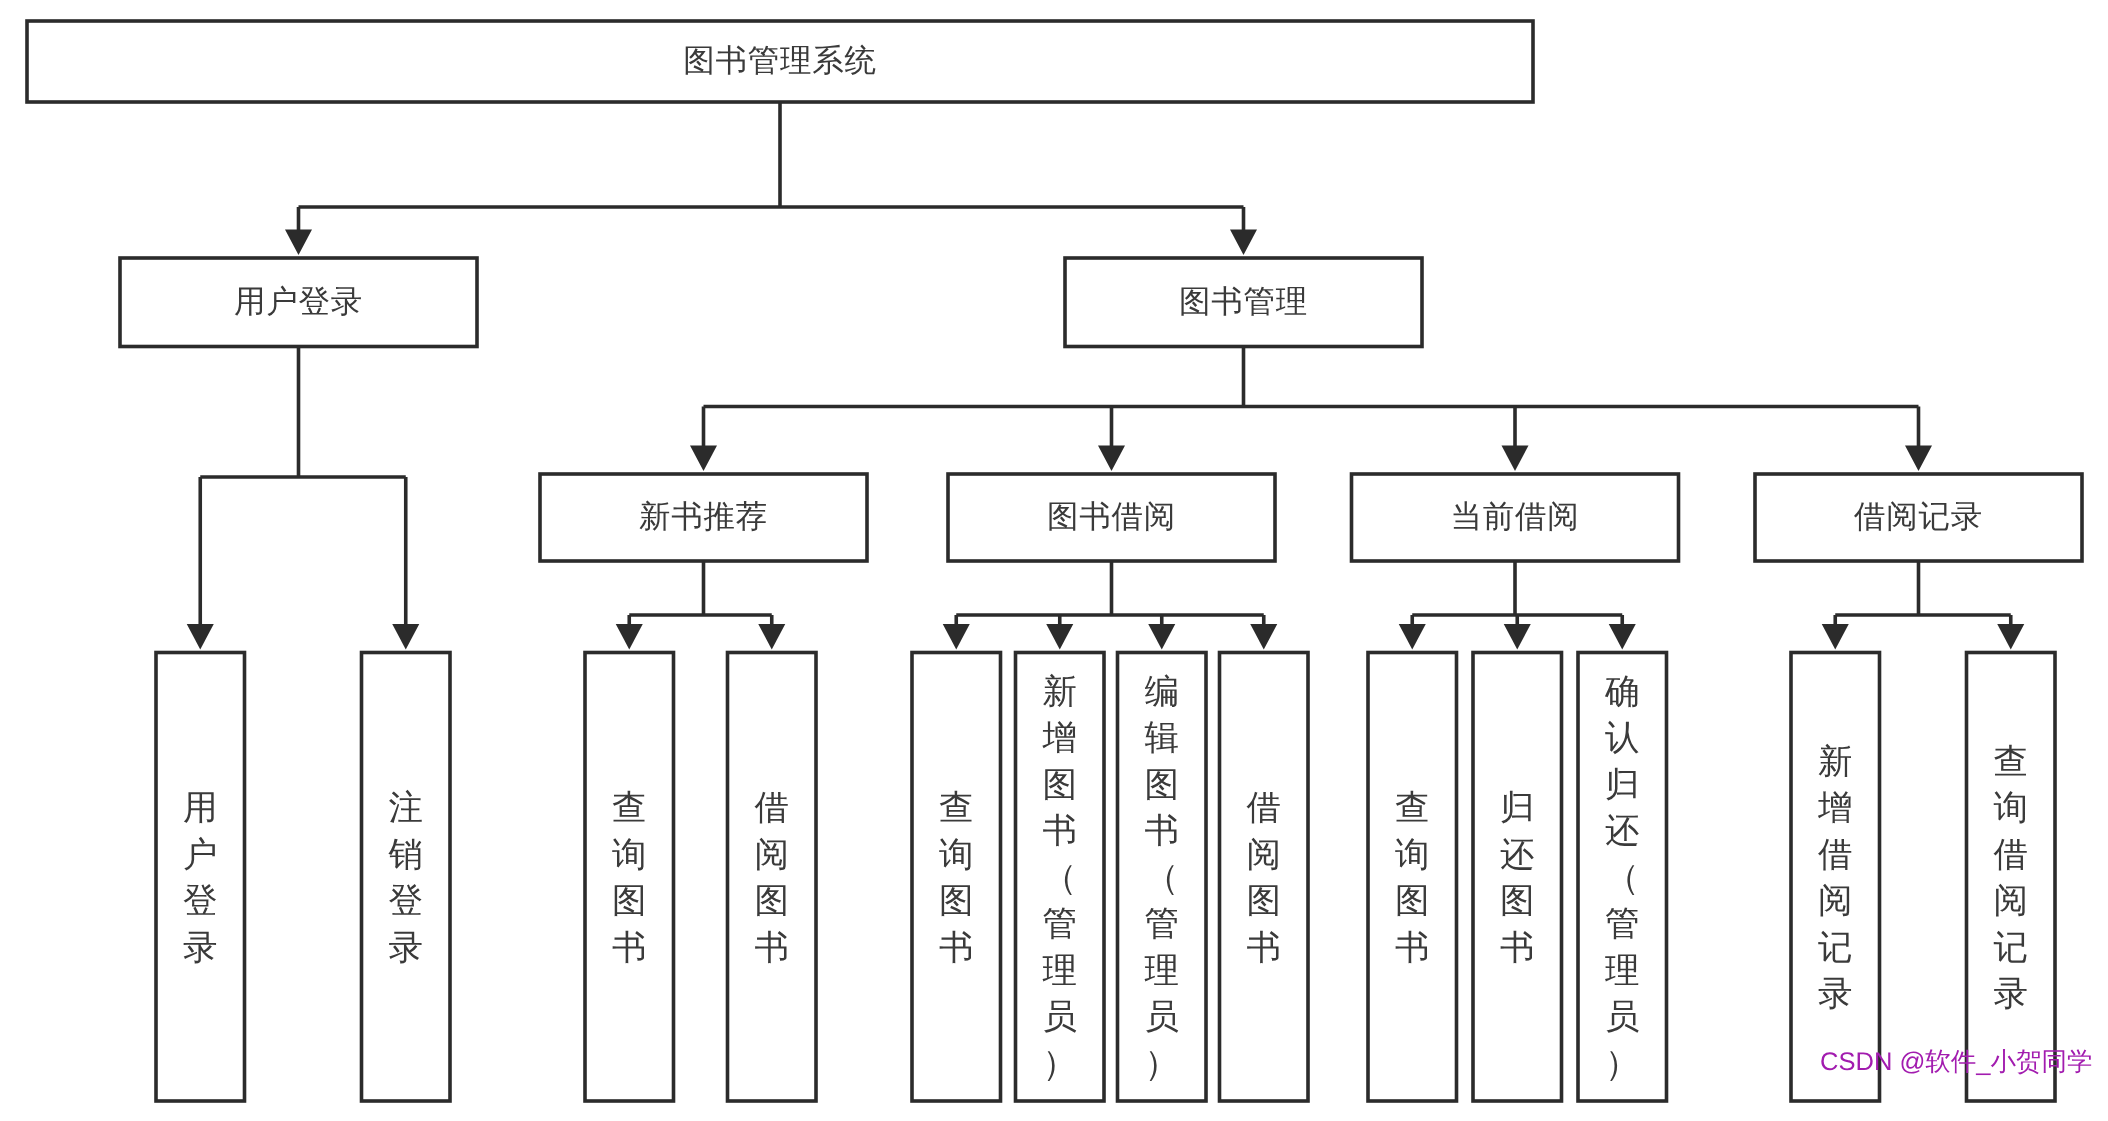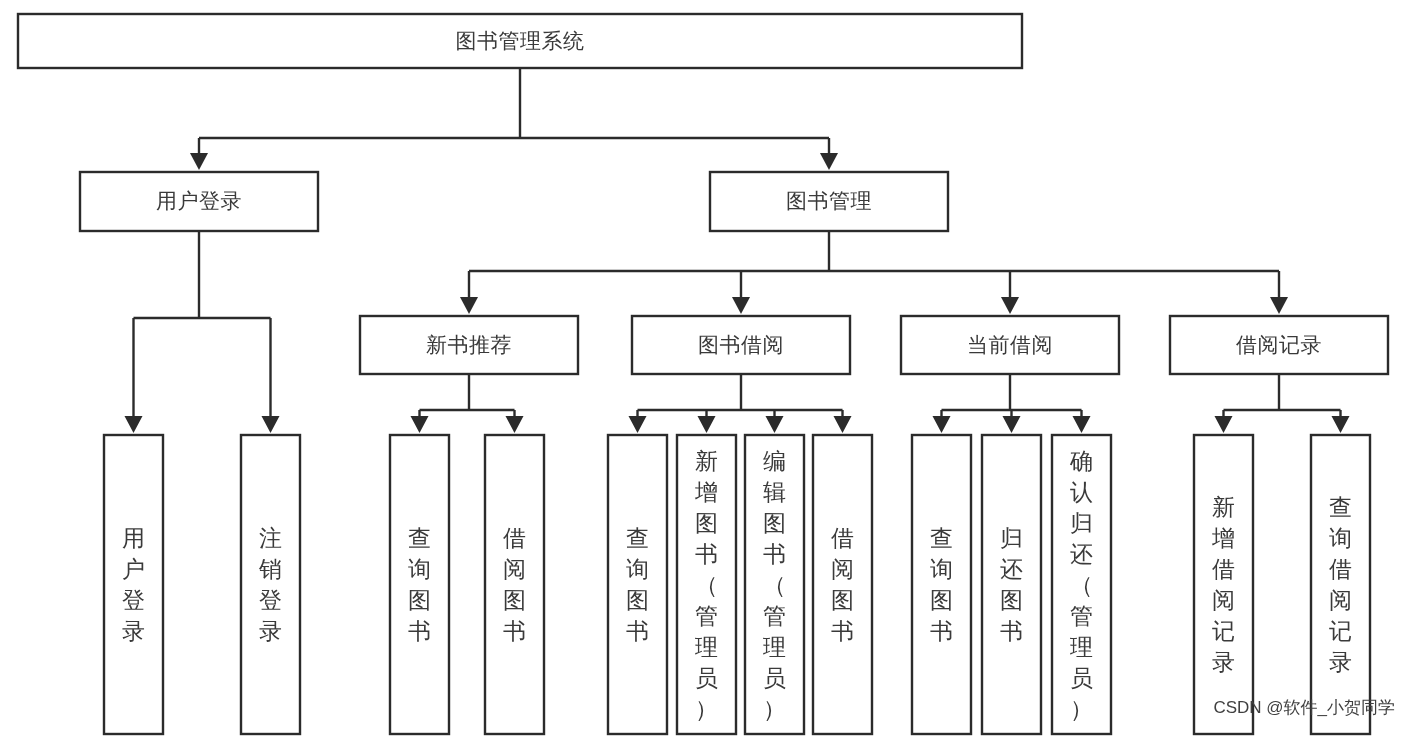--- a/index.html
+++ b/index.html
@@ -48,21 +48,21 @@
   .arrow-head {
     fill: #2b2b2b;
     stroke: none;
   }
   .watermark {
     position: absolute;
     right: 10px;
     bottom: 6px;
     font-family: "Liberation Sans", "DejaVu Sans", sans-serif;
     font-size: 17px;
-    color: #404040;
+    color: #a21caf;
     white-space: nowrap;
     pointer-events: none;
     user-select: none;
   }
 </style>
 </head>
 <body>
 
 <div id="diagram-root">
   <svg class="flow" viewBox="0 0 1405 747" xmlns="http://www.w3.org/2000/svg">

